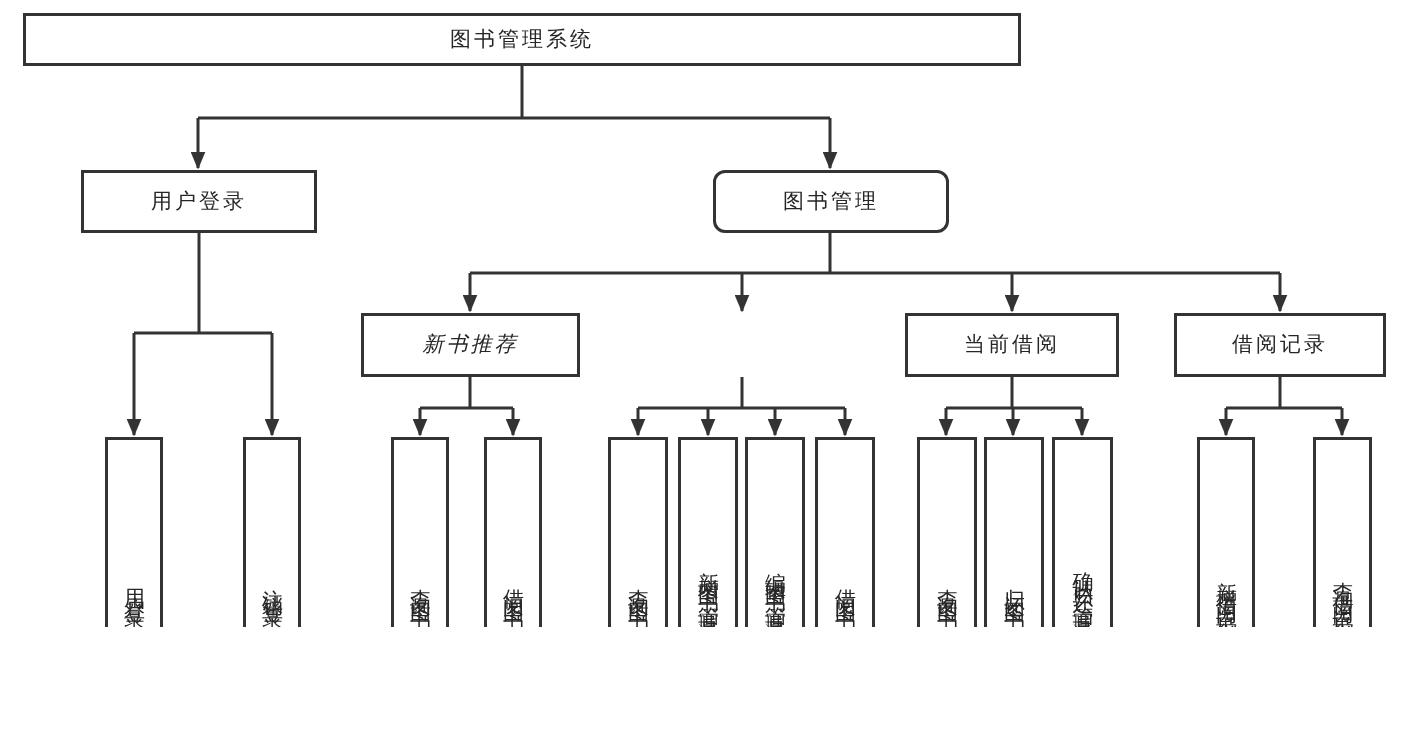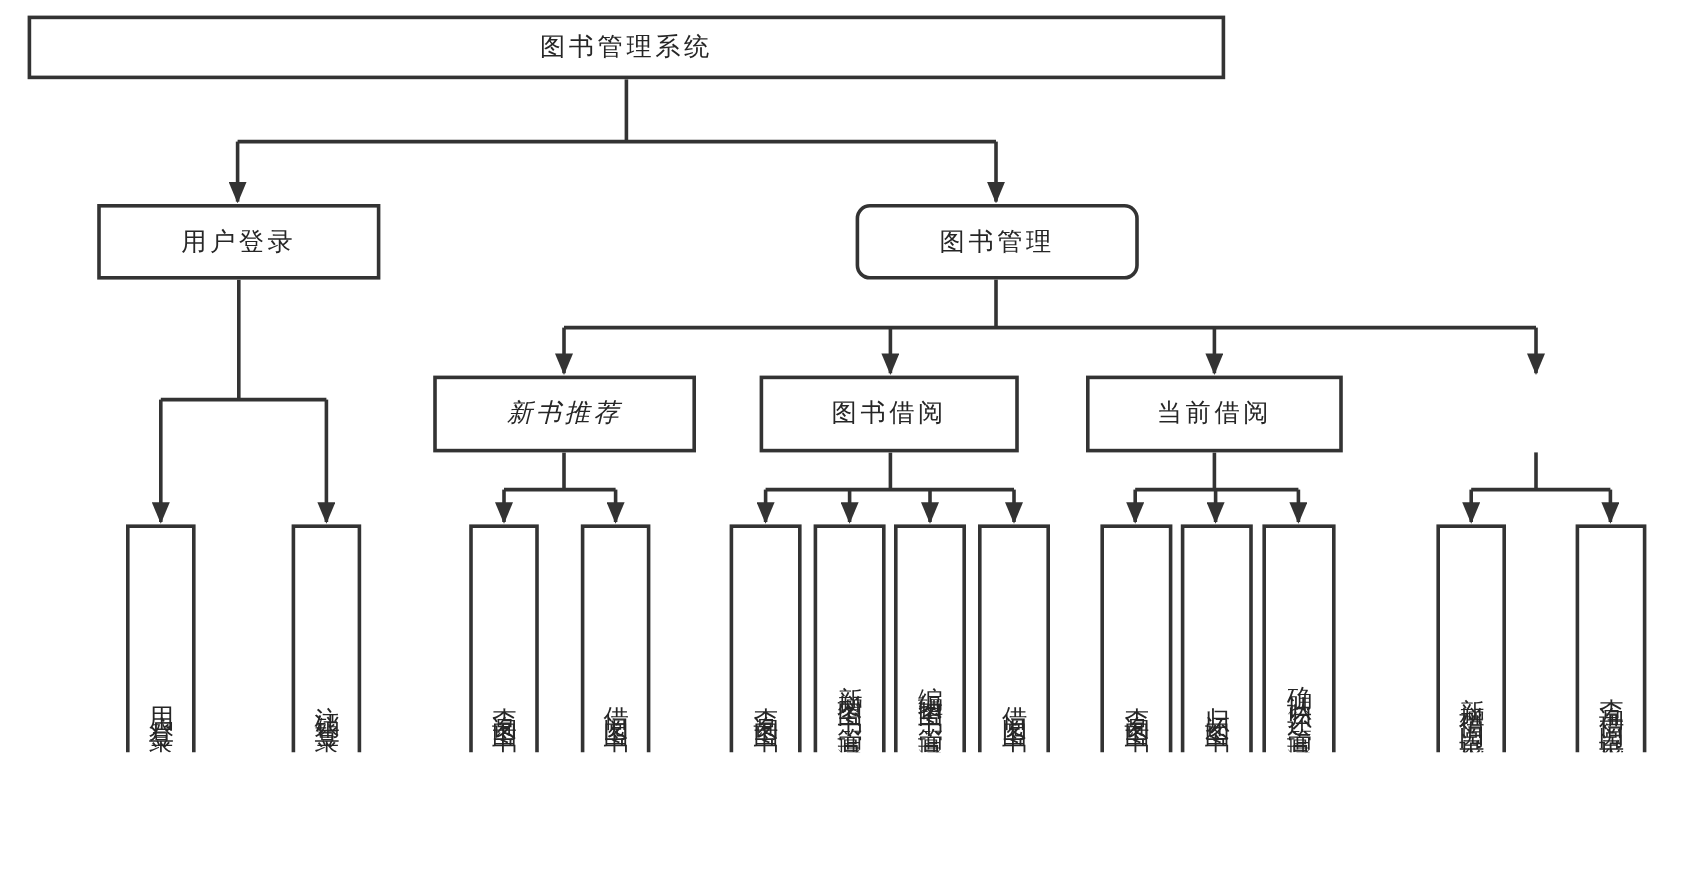--- a/index.html
+++ b/index.html
@@ -114,25 +114,25 @@
   <div class="box" style="left:81px; top:170px; width:236px; height:63px;">
     <span class="h-label">用户登录</span>
   </div>
   <div class="box" style="left:713px; top:170px; width:236px; height:63px;border-radius:12px;">
     <span class="h-label">图书管理</span>
   </div>
 
   <div class="box" style="left:361px; top:313px; width:219px; height:64px;font-style:italic;">
     <span class="h-label">新书推荐</span>
   </div>
-  <div class="box" style="left:633px; top:313px; width:216px; height:64px;">
-    <span class="h-label">图书借阅</span>
-  </div>
   <div class="box" style="left:905px; top:313px; width:214px; height:64px;">
     <span class="h-label">当前借阅</span>
+  </div>
+  <div class="box" style="left:1174px; top:313px; width:212px; height:64px;">
+    <span class="h-label">借阅记录</span>
   </div>
 
   <div class="box" style="left:105px; top:437px; width:58px; height:298px;">
     <span class="v-label">用户登录</span>
   </div>
   <div class="box" style="left:243px; top:437px; width:58px; height:298px;">
     <span class="v-label">注销登录</span>
   </div>
 
   <div class="box" style="left:391px; top:437px; width:58px; height:298px;">

